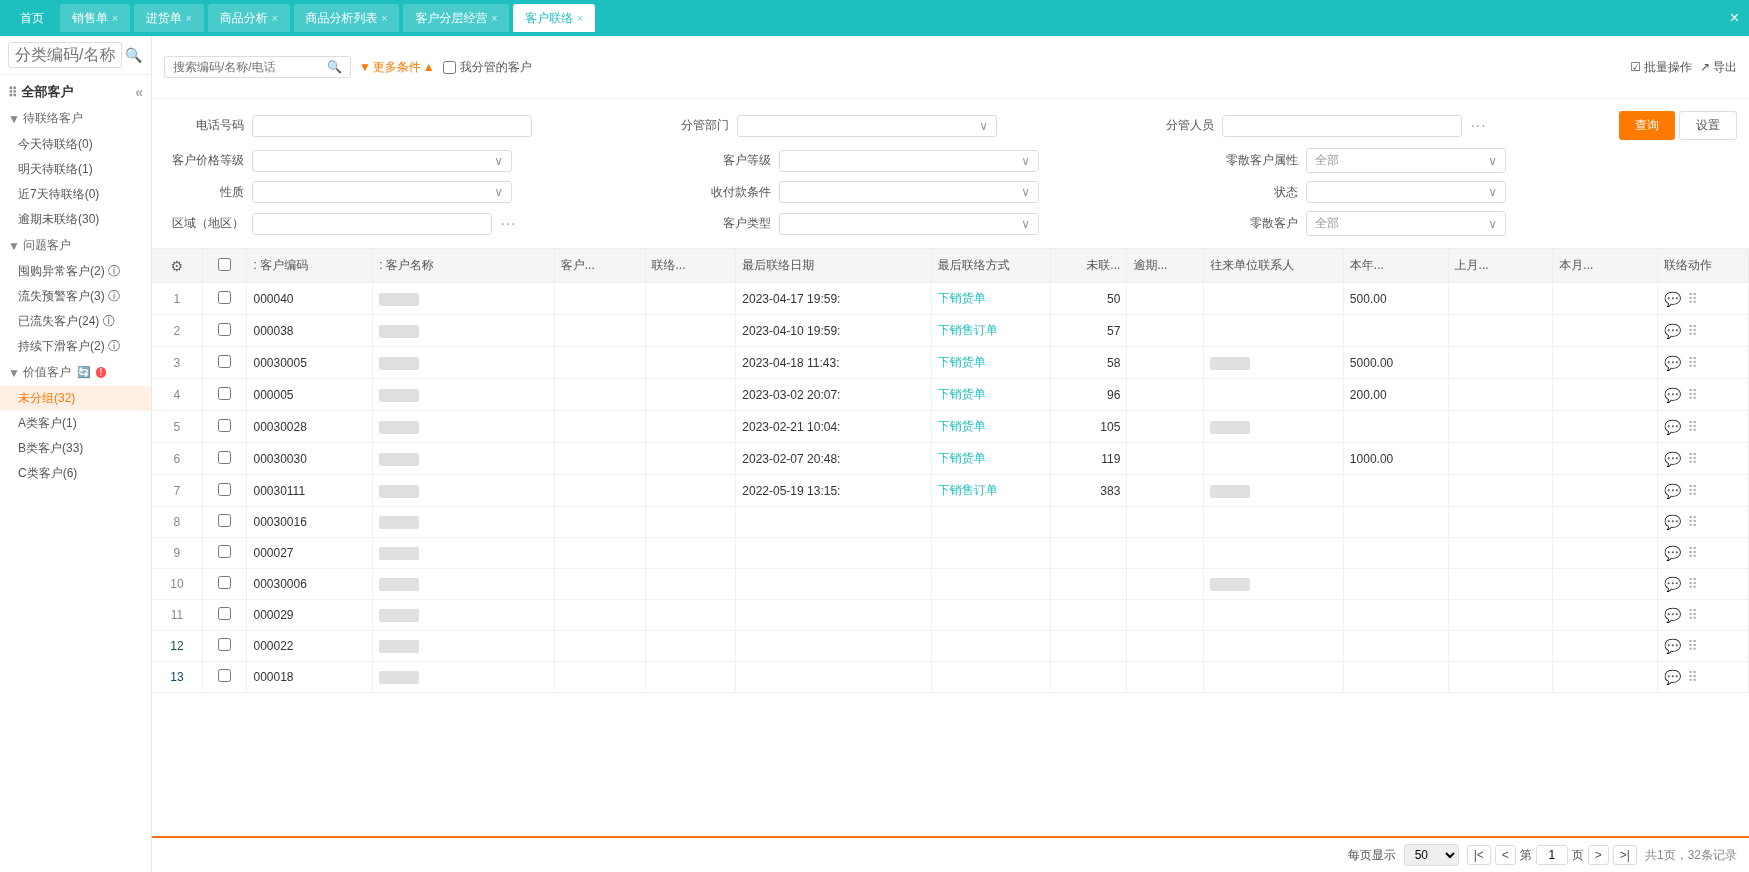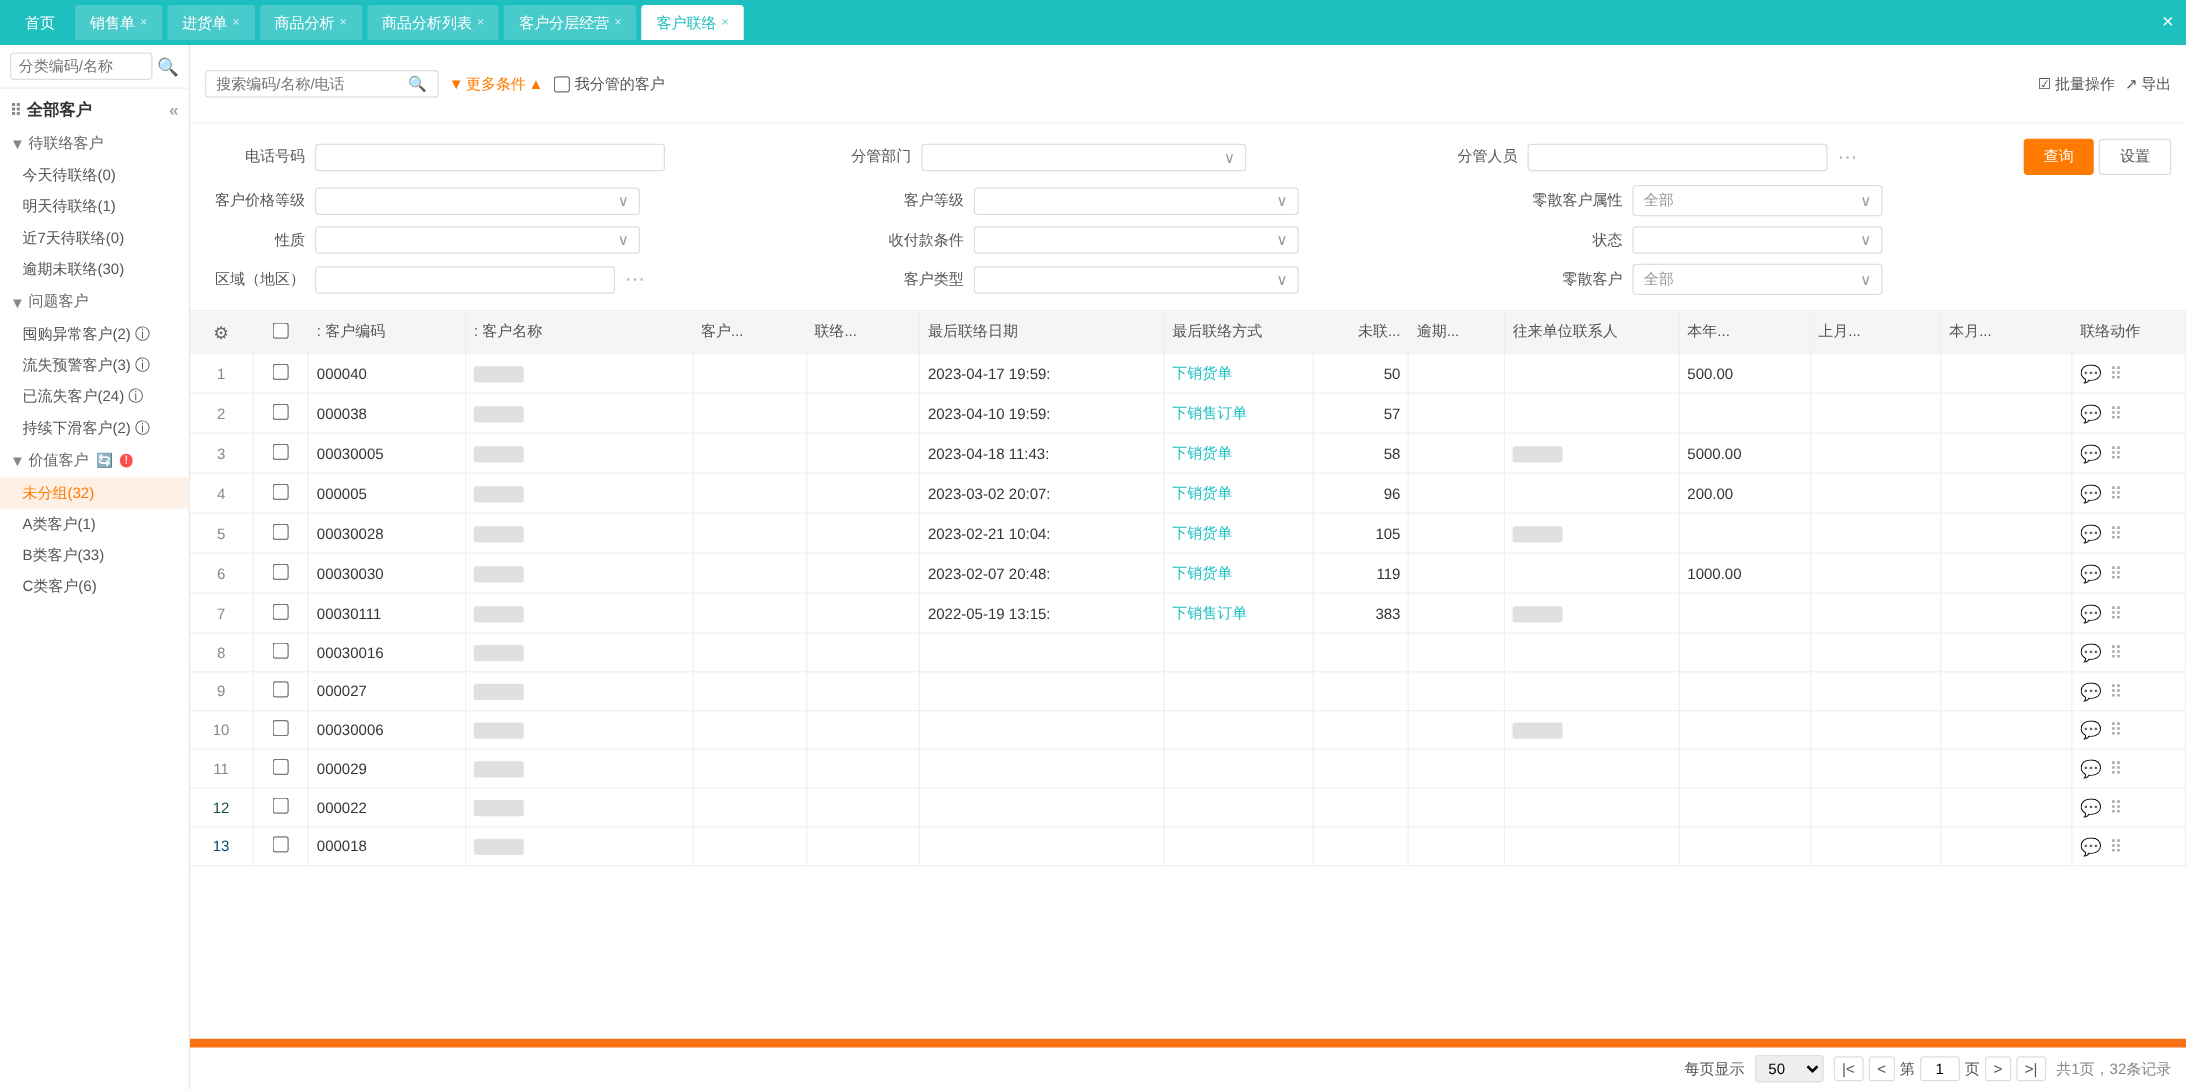--- a/index.html
+++ b/index.html
@@ -20,21 +20,21 @@
     .nav-tab.inactive { background: rgba(255,255,255,0.2); color: #fff; }
     .nav-tab .close-x { font-size: 10px; cursor: pointer; opacity: 0.7; }
     .nav-close-all { color: #fff; font-size: 16px; position: absolute; right: 10px; cursor: pointer; }
 
     
     .main-layout { display: flex; height: calc(100vh - 36px); }
 
     
     .sidebar { width: 152px; background: #fff; border-right: 1px solid #e8e8e8; overflow-y: auto; flex-shrink: 0; }
     .sidebar-search { display: flex; align-items: center; padding: 6px 8px; border-bottom: 1px solid #eee; gap: 4px; }
-    .sidebar-search input { border: 1px solid #ddd; border-radius: 3px; padding: 3px 6px; font-size: 12px; width: 100%; outline: none; }
+    .sidebar-search input { border: 1px solid #ddd; border-radius: 3px; padding: 3px 6px; font-size: 16px; width: 100%; outline: none; }
     .sidebar-search-icon { color: #aaa; font-size: 14px; cursor: pointer; }
     .sidebar-header { display: flex; align-items: center; padding: 8px 8px 4px; font-weight: bold; color: #333; justify-content: space-between; }
     .sidebar-header-left { display: flex; align-items: center; gap: 4px; }
     .collapse-btn { color: #aaa; font-size: 14px; cursor: pointer; }
     .sidebar-group-title { display: flex; align-items: center; padding: 5px 8px; color: #666; font-size: 12px; cursor: pointer; gap: 3px; }
     .sidebar-item { padding: 4px 8px 4px 18px; color: #555; cursor: pointer; font-size: 12px; }
     .sidebar-item.active { background: #fff0e6; color: #ff7a00; }
 
     
     .content { flex: 1; display: flex; flex-direction: column; overflow: hidden; }
@@ -82,21 +82,21 @@
     .col-year { width: 75px; }
     .col-last { width: 75px; }
     .col-month { width: 75px; }
     .col-action { width: 65px; }
     .link-text { color: #1dbfbf; cursor: pointer; text-decoration: none; }
     .settings-icon { cursor: pointer; color: #666; font-size: 14px; }
     .action-icons { display: flex; gap: 6px; align-items: center; }
     .action-icon { color: #aaa; cursor: pointer; font-size: 14px; }
 
     
-    .pagination { background: #fff; border-top: 7px solid #f97316; padding: 6px 12px; display: flex; align-items: center; gap: 8px; justify-content: flex-end; font-size: 12px; color: #555; }
+    .pagination { background: #fff; border-top: 2px solid #f97316; padding: 6px 12px; display: flex; align-items: center; gap: 8px; justify-content: flex-end; font-size: 12px; color: #555; }
     .page-label { color: #555; }
     .page-size-select { border: 1px solid #ddd; border-radius: 3px; padding: 2px 6px; cursor: pointer; }
     .page-nav { display: flex; align-items: center; gap: 4px; }
     .page-btn { border: 1px solid #ddd; border-radius: 3px; padding: 2px 6px; cursor: pointer; background: #fff; color: #555; }
     .page-input { border: 1px solid #ddd; border-radius: 3px; padding: 2px 4px; width: 32px; text-align: center; outline: none; }
     .total-info { color: #888; }
 
     
     .table-area::-webkit-scrollbar { height: 8px; width: 8px; }
     .table-area::-webkit-scrollbar-track { background: #f1f1f1; }

